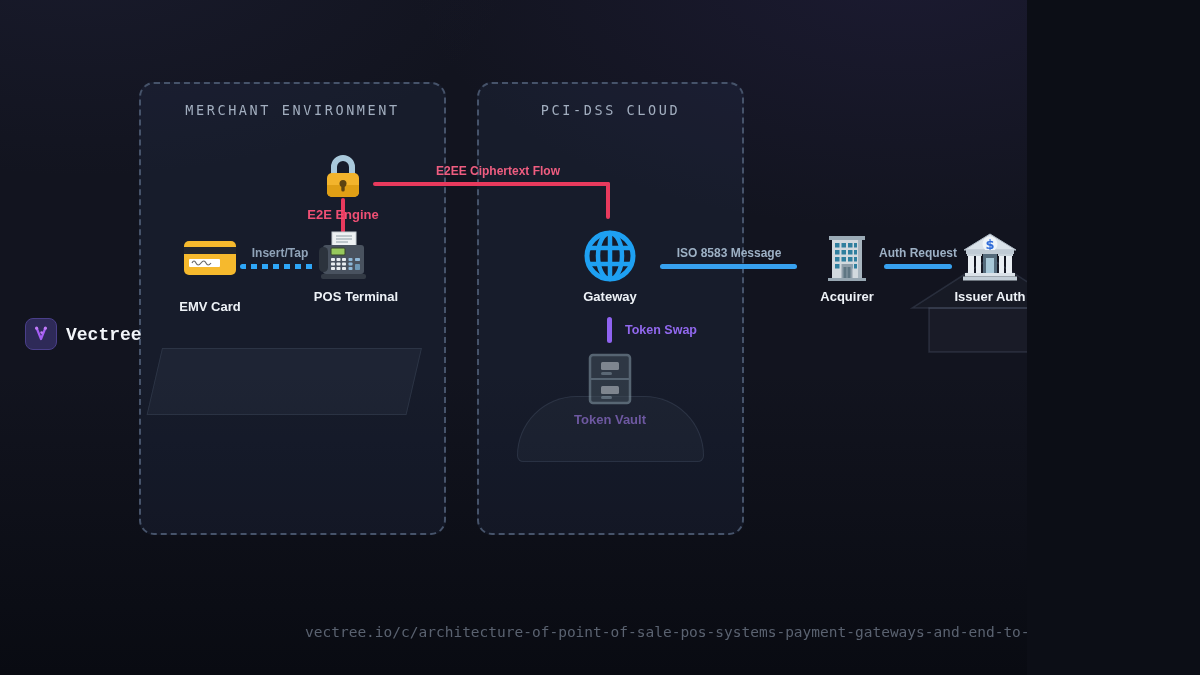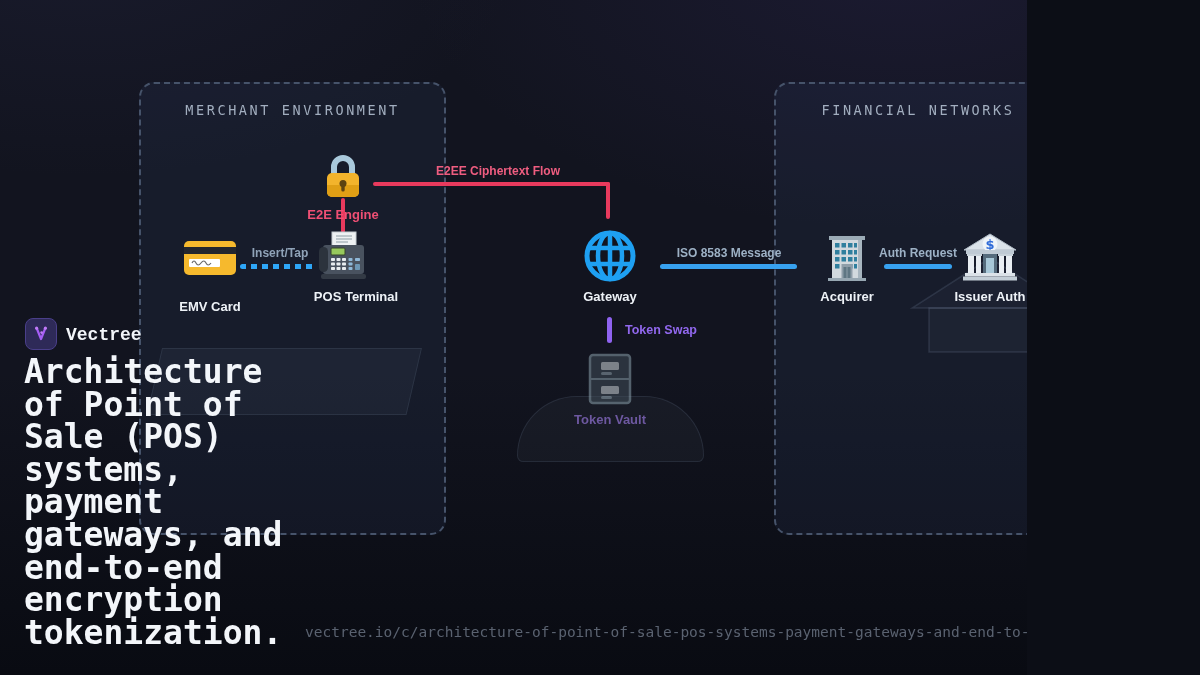--- a/index.html
+++ b/index.html
@@ -72,22 +72,22 @@
   }
 </style>
 </head>
 <body>
 
 <div id="stage">
 
   <section class="panel" id="panel-merchant">
     <h2 class="panel-title">MERCHANT ENVIRONMENT</h2>
   </section>
-  <section class="panel" id="panel-financial">
-    <h2 class="panel-title">FINANCIAL NETWORKS</h2>
+  <section class="panel" id="panel-pci">
+    <h2 class="panel-title">PCI-DSS CLOUD</h2>
   </section>
 
   <div class="decor-parallelogram"></div>
   <div class="decor-dome"></div>
   <svg class="decor-house" width="160" height="104" viewBox="0 0 160 104">
     <polygon points="80,6 158,56 2,56" fill="rgba(148,170,200,0.04)" stroke="rgba(148,170,200,0.16)" stroke-width="1.5"></polygon>
     <rect x="19" y="56" width="122" height="44" fill="rgba(148,170,200,0.05)" stroke="rgba(148,170,200,0.16)" stroke-width="1.5"></rect>
   </svg>
 
   <div class="line" style="left:373px;top:182px;width:237px;height:4px;background:#e83a5d;"></div>
@@ -245,17 +245,16 @@
       <svg width="20" height="20" viewBox="0 0 20 20">
         <path d="M6 5 L10 15 L14 5" fill="none" stroke="#a55ef5" stroke-width="2.2" stroke-linecap="round" stroke-linejoin="round"></path>
         <circle cx="5.6" cy="4.2" r="1.6" fill="#c07af8"></circle>
         <circle cx="14.4" cy="4.2" r="1.6" fill="#c07af8"></circle>
         <circle cx="10.6" cy="8.6" r="1.3" fill="#c07af8"></circle>
       </svg>
     </span>
   </div>
   <div class="brand-name">Vectree</div>
 
-  <h1 class="poster-title">Architecture of Point of Sale (POS) systems, payment gateways, and end-to-end encryption tokenization.</h1>
 
   <div class="footer-url">vectree.io/c/architecture-of-point-of-sale-pos-systems-payment-gateways-and-end-to-end-encryption-tokenizat</div>
 
 </div>
 
 </body></html>

